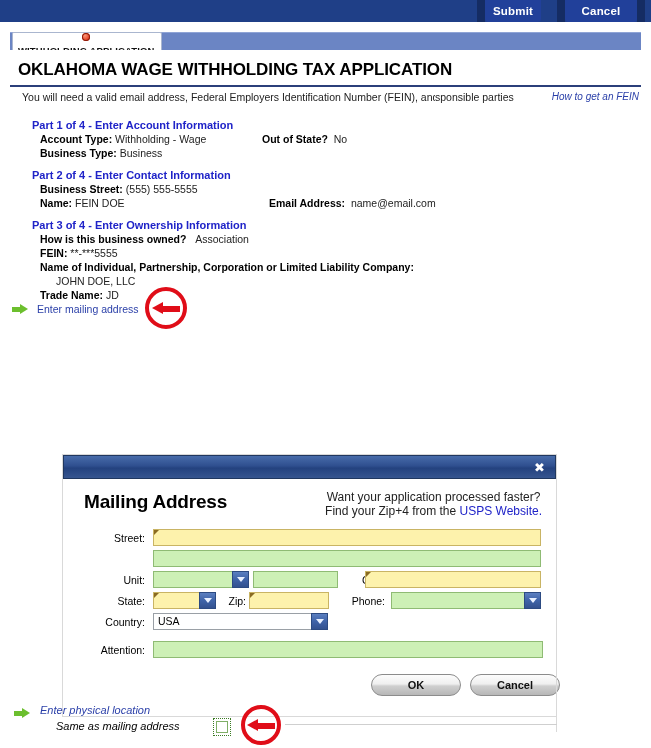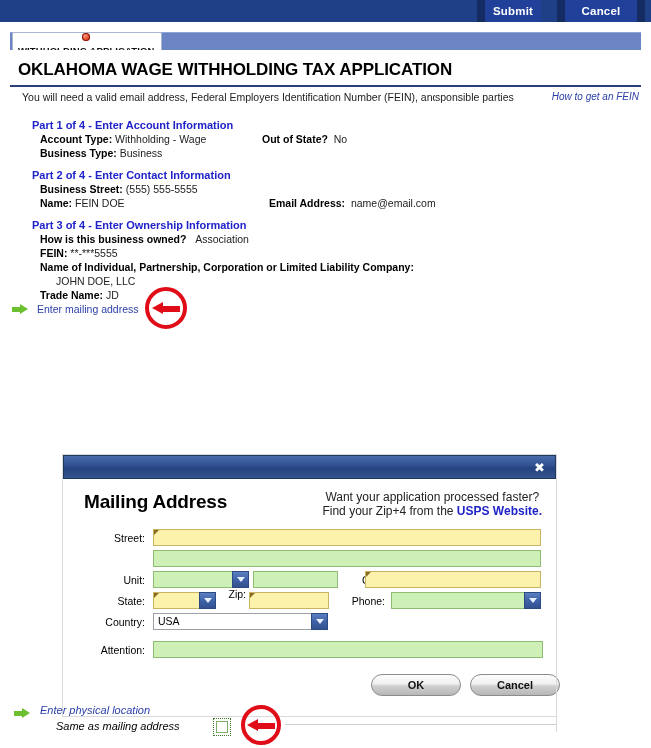--- a/index.html
+++ b/index.html
@@ -278,21 +278,21 @@
   .usps-block {
     position: absolute;
     right: 2px; top: 1px;
     text-align: center;
     font-size: 12px;
     color: #222;
     line-height: 14px;
   }
   .usps-link {
     color: #1f23c8;
-    font-weight: bold;
+    font-weight: normal;
     text-decoration: none;
   }
 
   
   .form { position: relative; height: 145px; }
   .frm-label {
     position: absolute;
     font-size: 10.5px;
     color: #000;
     text-align: right;
@@ -537,21 +537,21 @@
         </span>
       <span class="fld opt" style="left:178px; top:42px; width:85px;"></span>
       <span class="frm-label" style="left:268px; top:45px; width:40px;">City:</span>
       <span class="fld req" style="left:290px; top:42px; width:176px;"></span>
 
       <span class="frm-label" style="left:8px; top:66px; width:62px;">State:</span>
       <span class="fld req" style="left:78px; top:63px; width:63px;"></span>
       <span class="ddbtn" style="left:124px; top:63px;">
           <i></i>
         </span>
-      <span class="frm-label" style="left:145px; top:59px; width:26px;">Zip:</span>
+      <span class="frm-label" style="left:145px; top:66px; width:26px;">Zip:</span>
       <span class="fld req" style="left:174px; top:63px; width:80px;"></span>
       <span class="frm-label" style="left:258px; top:66px; width:52px;">Phone:</span>
       <span class="fld opt" style="left:316px; top:63px; width:150px;"></span>
       <span class="ddbtn" style="left:449px; top:63px;">
           <i></i>
         </span>
 
       <span class="frm-label" style="left:8px; top:87px; width:62px;">Country:</span>
       <span class="fld plain" style="left:78px; top:84px; width:175px;">USA</span>
       <span class="ddbtn" style="left:236px; top:84px;">

